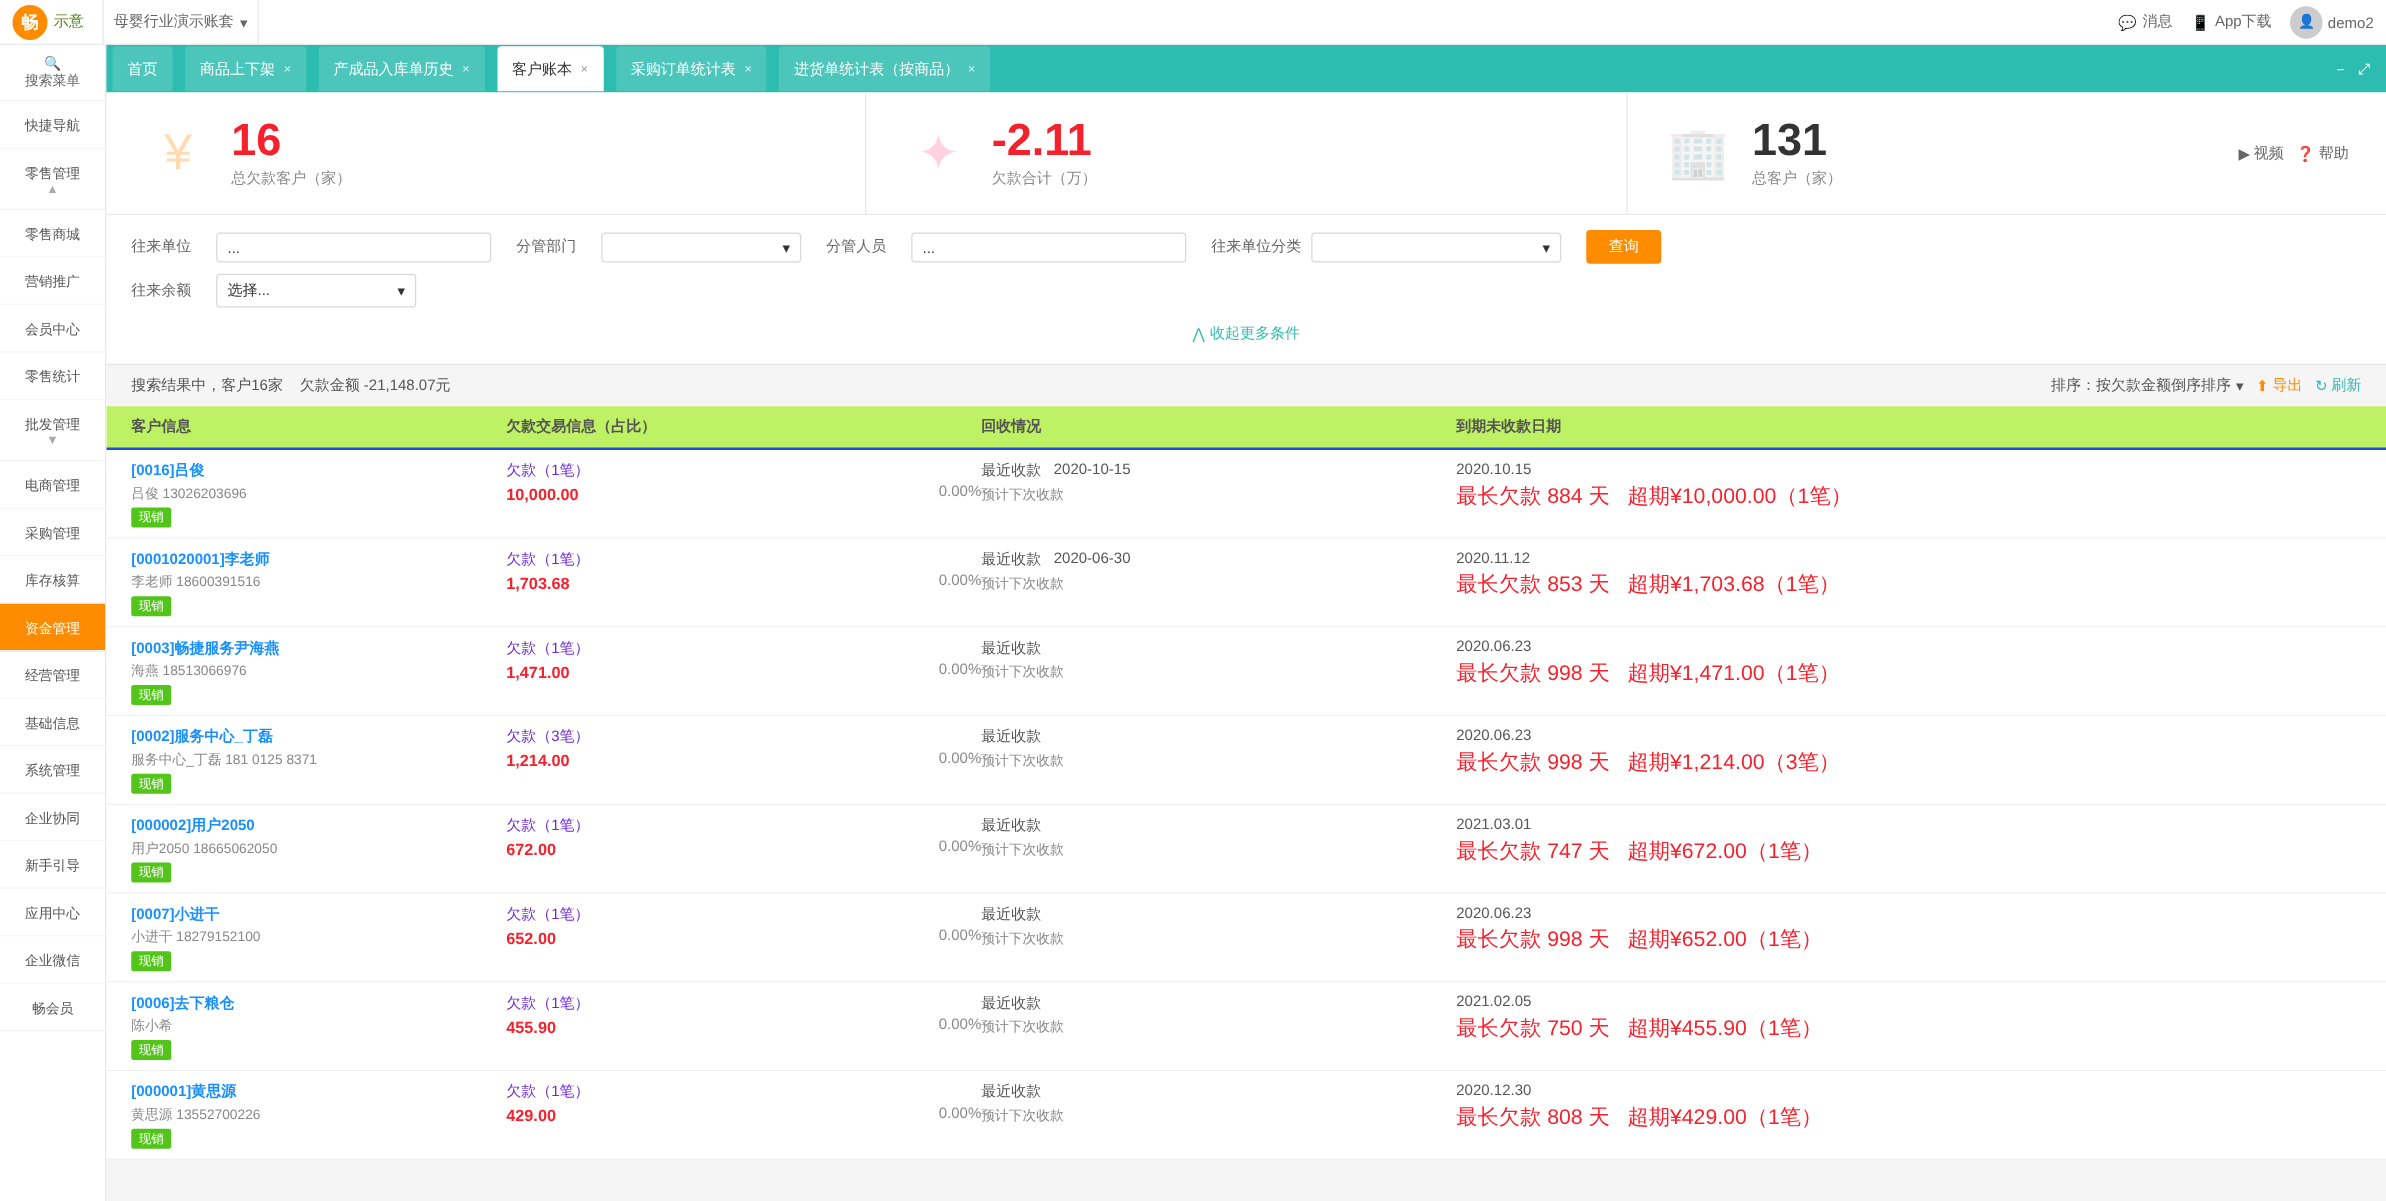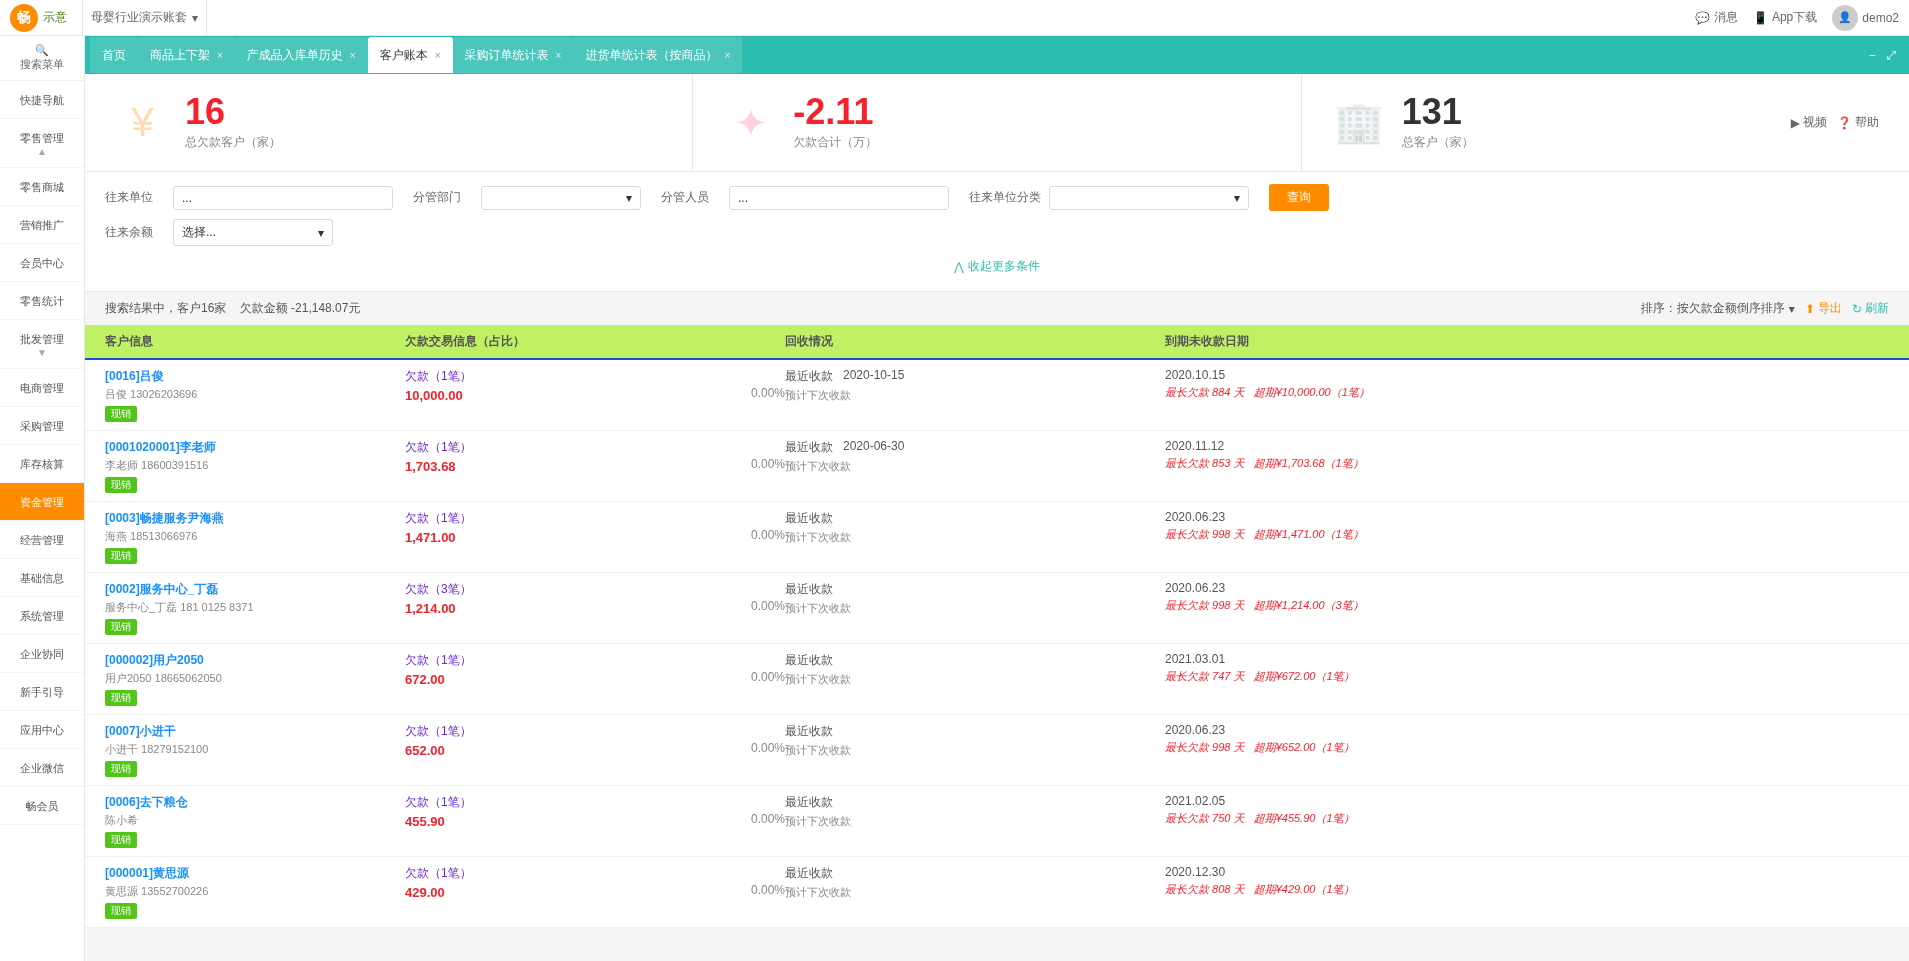--- a/index.html
+++ b/index.html
@@ -24,21 +24,21 @@
     .avatar { width: 26px; height: 26px; background: #ccc; border-radius: 50%; overflow: hidden; display: flex; align-items: center; justify-content: center; color: white; font-size: 11px; }
 
     
     .sidebar-search { padding: 8px 5px; border-bottom: 1px solid #f0f0f0; text-align: center; color: #666; font-size: 11px; cursor: pointer; }
     .sidebar-item { padding: 10px 5px; text-align: center; color: #555; font-size: 11px; cursor: pointer; border-bottom: 1px solid #f5f5f5; }
     .sidebar-item.active { background: #ff8c00; color: white; }
     .sidebar-item-label { margin-top: 2px; }
     .sidebar-item-expand { font-size: 10px; color: #aaa; }
 
     
-    .tab { display: flex; align-items: center; gap: 4px; padding: 0 12px; height: 36px; background: rgba(255,255,255,0.15); color: white; cursor: pointer; font-size: 12px; border-radius: 3px 3px 0 0; margin-right: 0; white-space: nowrap; }
+    .tab { display: flex; align-items: center; gap: 4px; padding: 0 12px; height: 36px; background: rgba(255,255,255,0.15); color: white; cursor: pointer; font-size: 12px; border-radius: 3px 3px 0 0; margin-right: 10px; white-space: nowrap; }
     .tab.active { background: #fff; color: #333; }
     .tab-close { font-size: 10px; color: rgba(255,255,255,0.8); margin-left: 3px; }
     .tab.active .tab-close { color: #999; }
     .tab-bar-right { margin-left: auto; display: flex; align-items: center; gap: 8px; color: white; padding-right: 8px; }
 
     
     .summary-section { display: flex; background: #fff; border-bottom: 1px solid #e8e8e8; }
     .summary-card { flex: 1; padding: 20px 30px; display: flex; align-items: center; gap: 15px; border-right: 1px solid #e8e8e8; }
     .summary-card:last-child { border-right: none; }
     .summary-icon { width: 55px; height: 55px; opacity: 0.3; display: flex; align-items: center; justify-content: center; font-size: 40px; }
@@ -80,21 +80,21 @@
 
     .customer-name { color: #1890ff; cursor: pointer; font-size: 12px; font-weight: bold; }
     .customer-phone { color: #888; font-size: 11px; margin-top: 2px; }
     .tag-green { display: inline-block; background: #52c41a; color: white; font-size: 10px; padding: 1px 6px; border-radius: 2px; margin-top: 4px; }
     .debt-count { color: #6d28d9; font-size: 12px; }
     .debt-amount { color: #f5222d; font-size: 13px; font-weight: bold; margin-top: 3px; }
     .debt-ratio { color: #888; font-size: 12px; margin-top: 18px; }
     .payment-latest { color: #555; font-size: 12px; display: flex; gap: 10px; }
     .payment-next { color: #888; font-size: 11px; margin-top: 3px; }
     .overdue-date { color: #555; font-size: 12px; }
-    .overdue-days { color: #f5222d; font-size: 11px; margin-top: 3px; cursor: pointer; font-style: italic; }
+    .overdue-days { color: #f5222d; font-size: 17px; margin-top: 3px; cursor: pointer; }
 
     .debt-cell { display: flex; gap: 20px; align-items: flex-start; }
     .debt-main { flex: 1; }
 
     
     ::-webkit-scrollbar { width: 6px; }
     ::-webkit-scrollbar-thumb { background: #ccc; border-radius: 3px; }
   </style>
 </head>
 <body>

